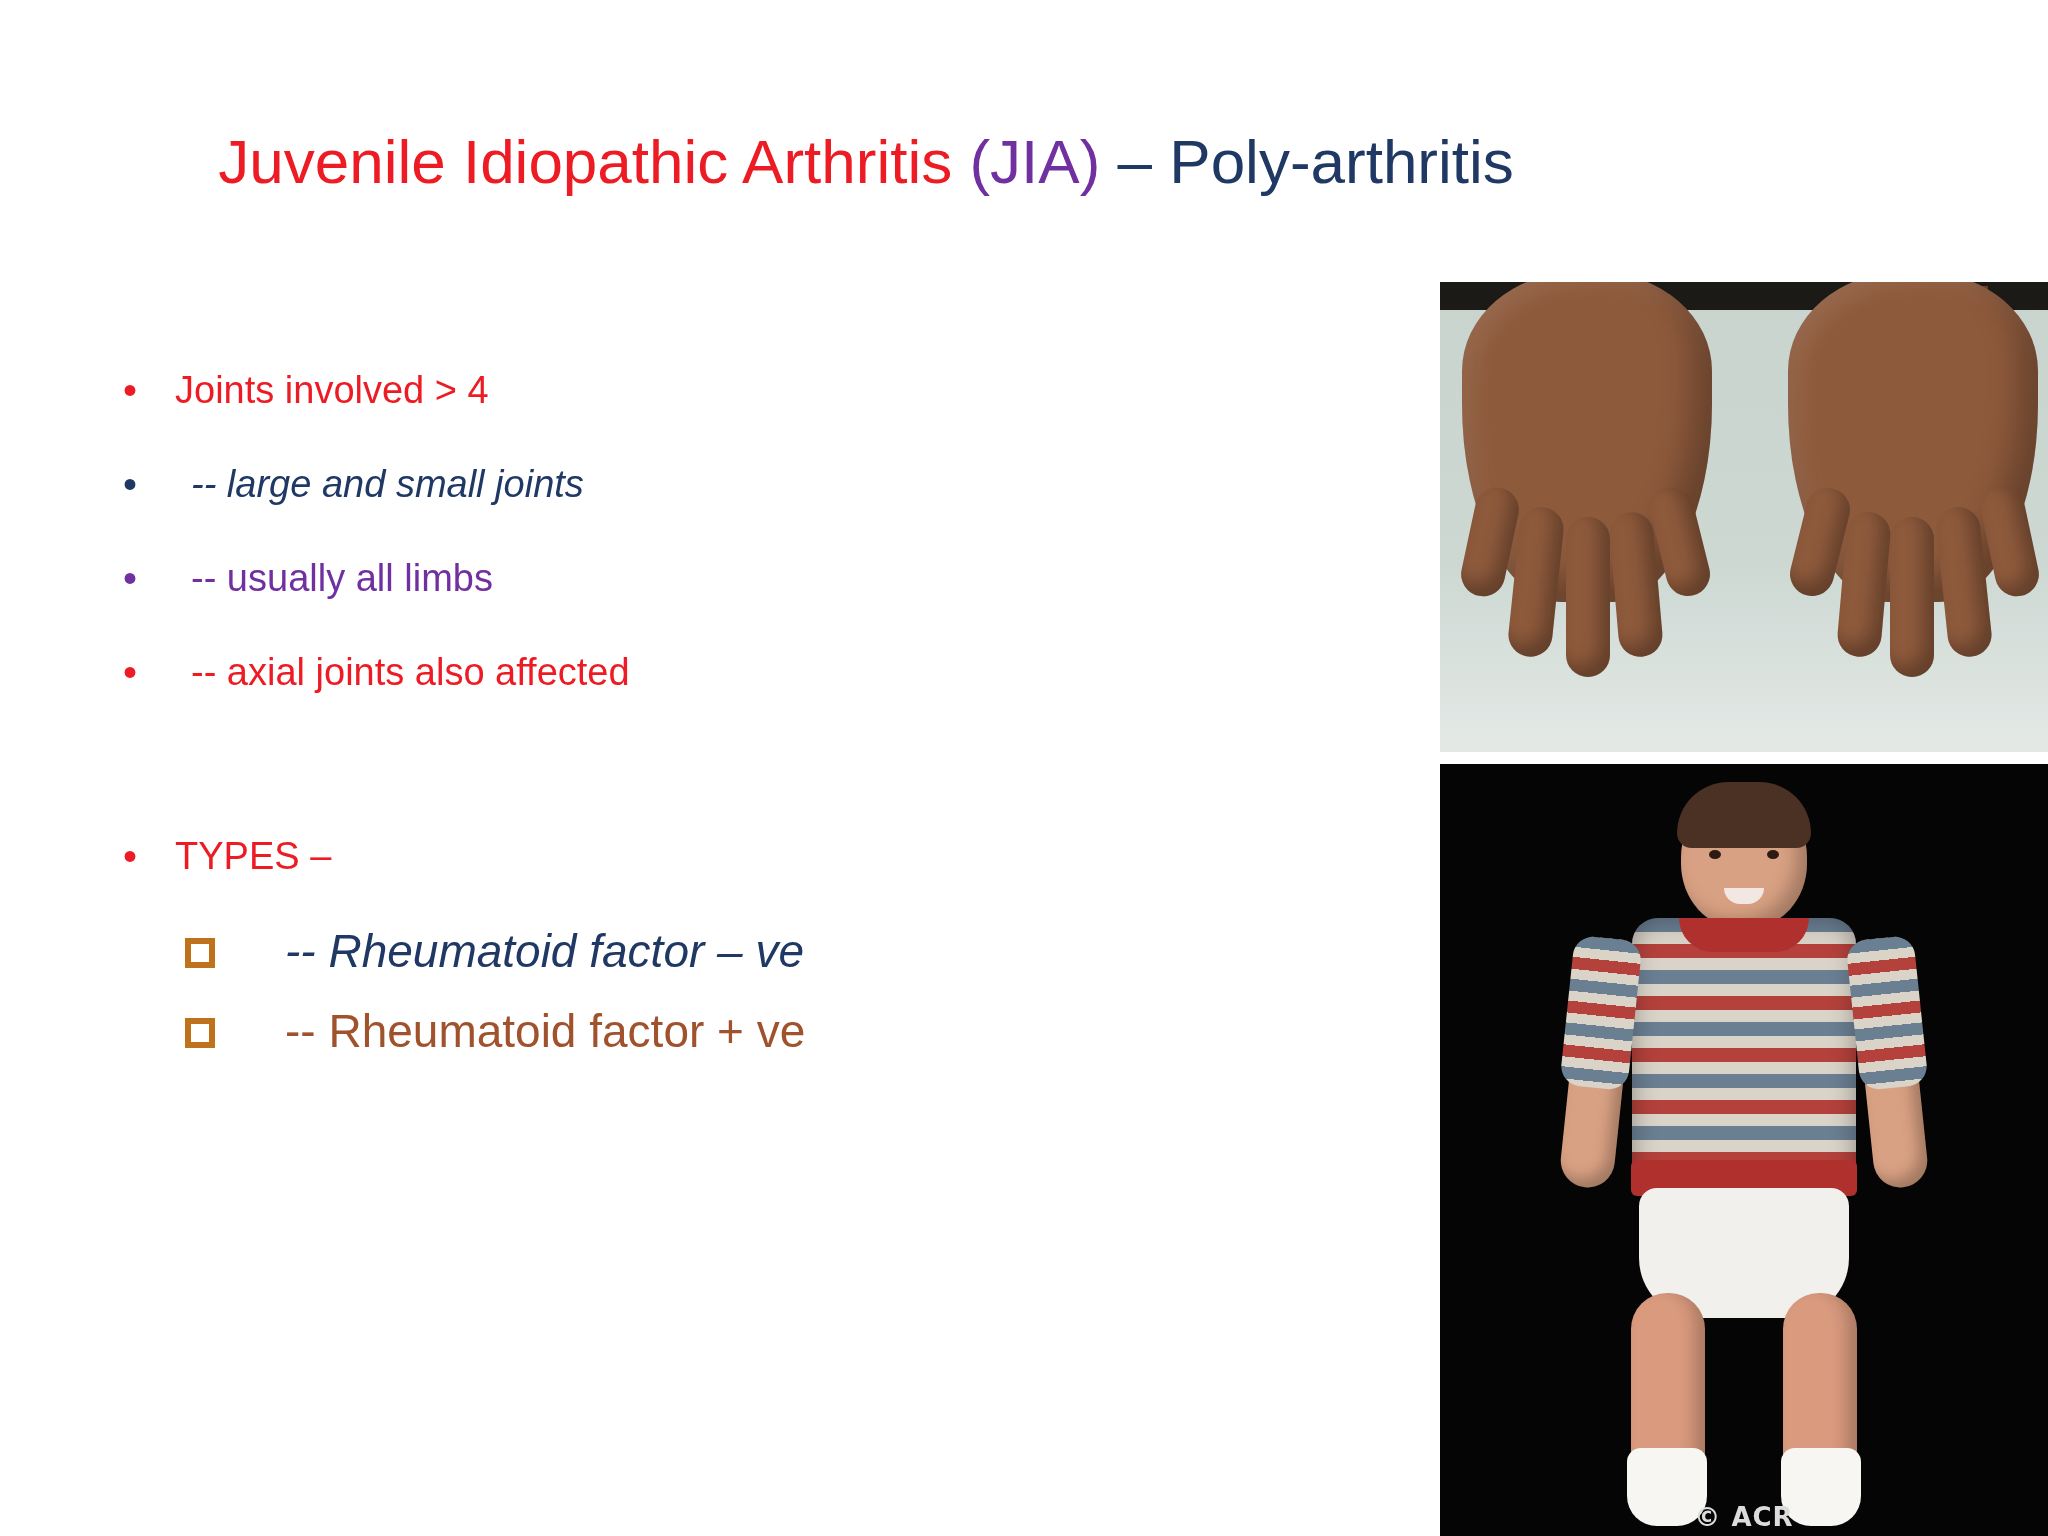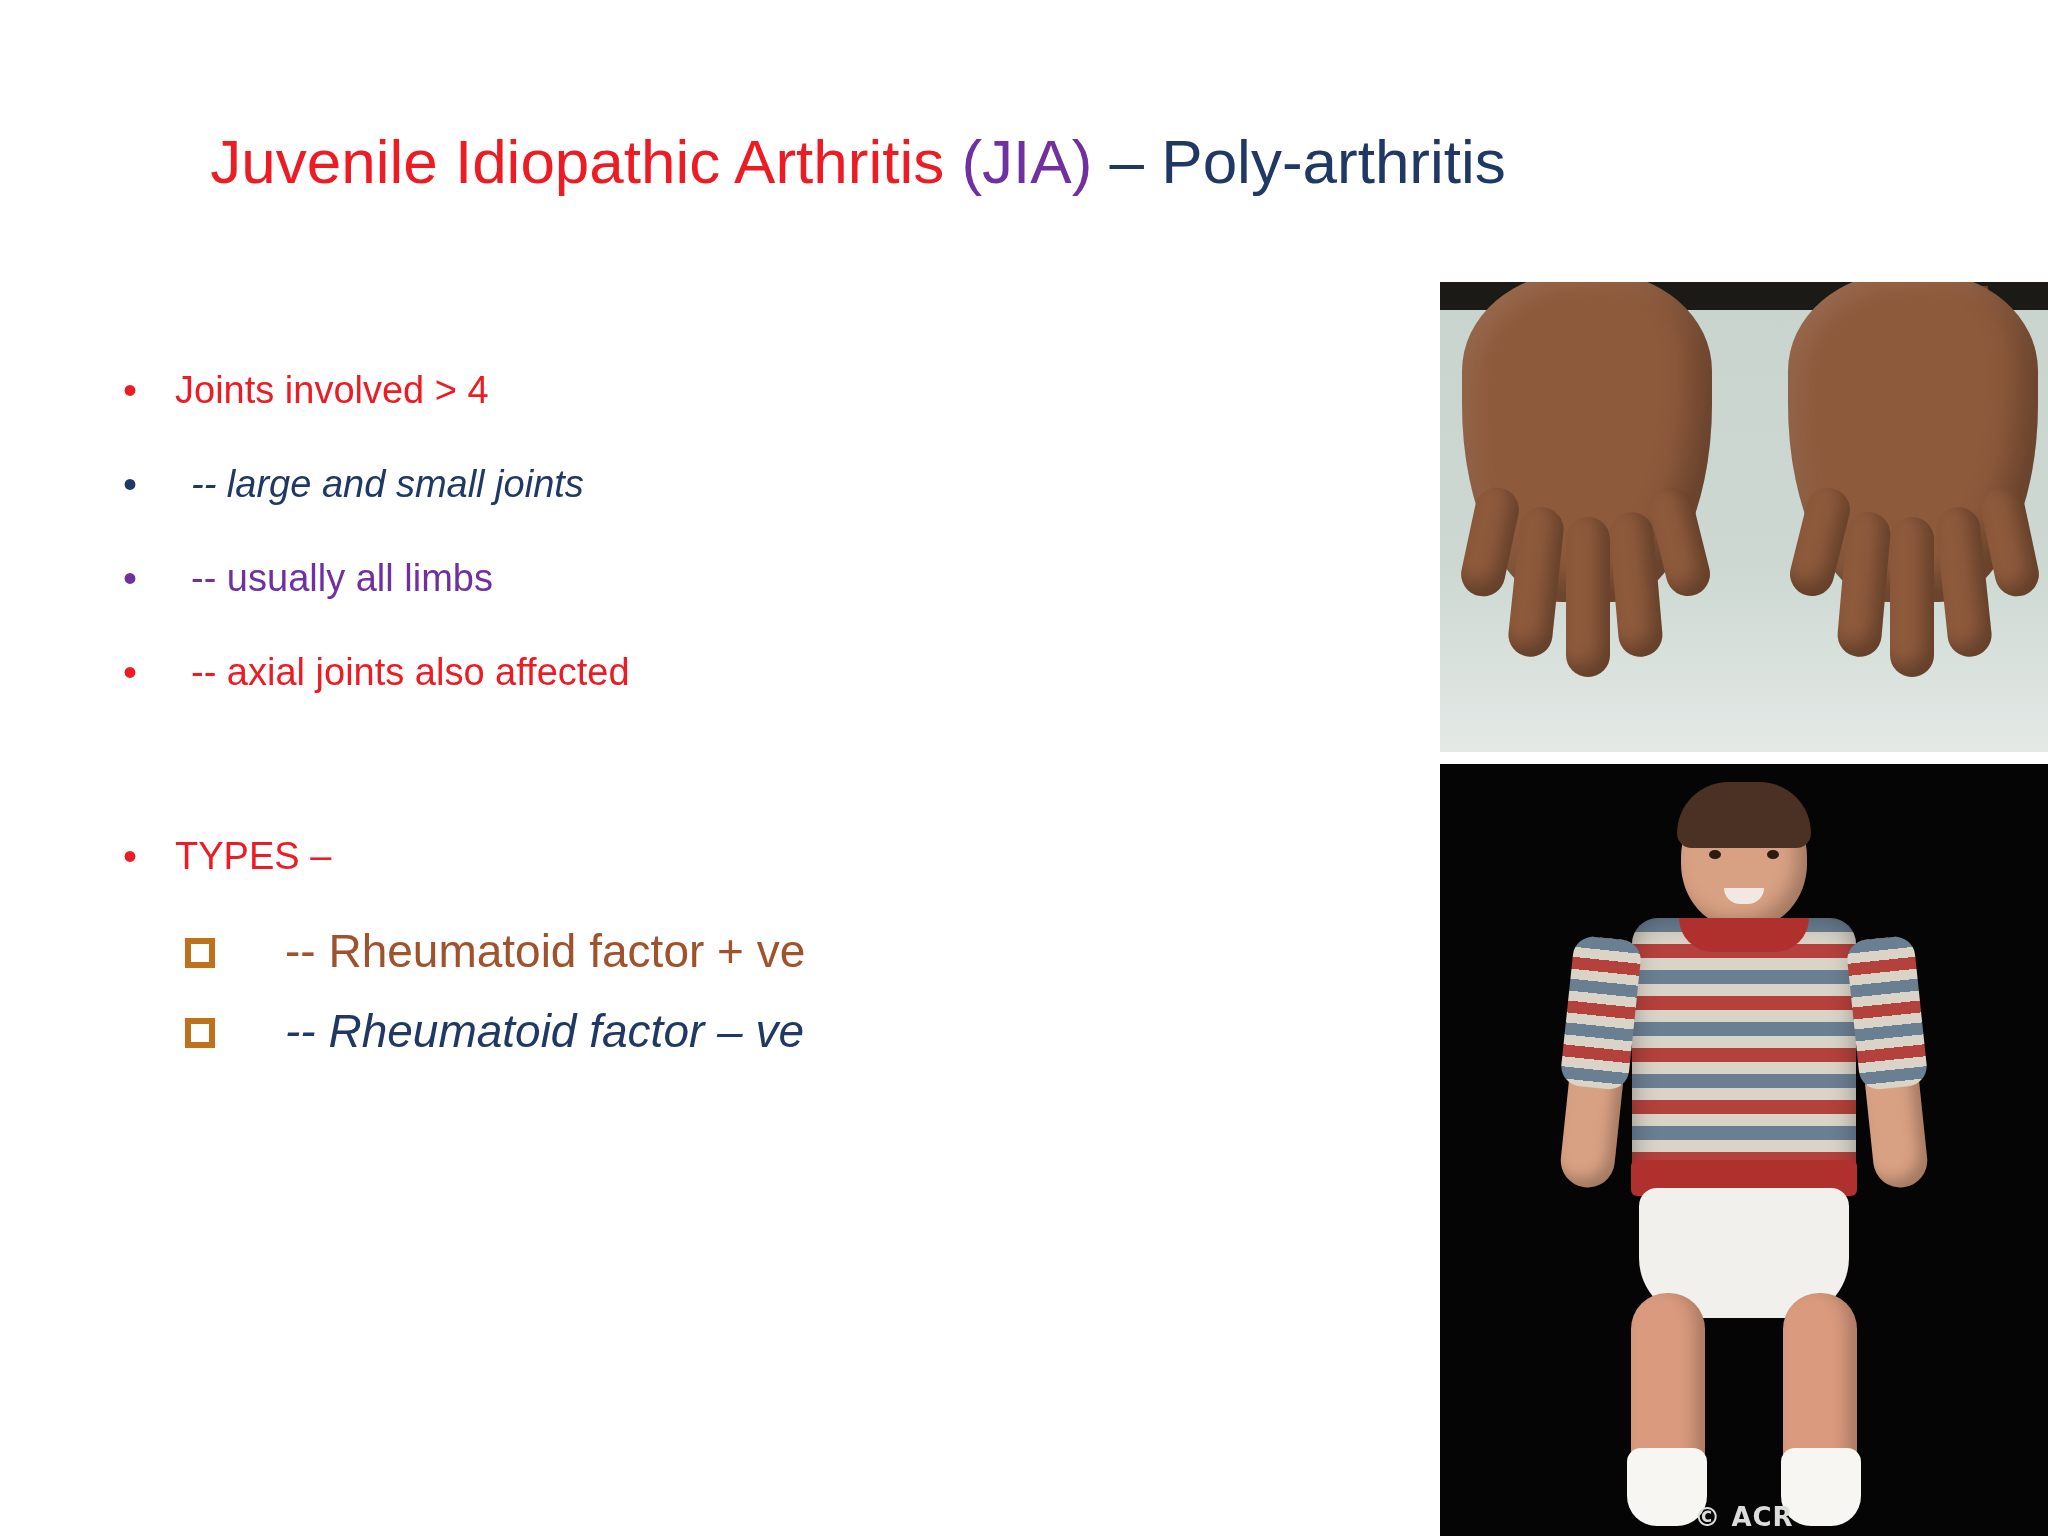--- a/index.html
+++ b/index.html
@@ -13,21 +13,21 @@
   .slide {
     position: relative;
     width: 2048px;
     height: 1536px;
     background: #ffffff;
   }
 
   
   .title {
     position: absolute;
-    left: 4px;
+    left: 12px;
     top: 128px;
     width: 1708px;
     text-align: center;
     font-size: 62px;
     line-height: 1.1;
     white-space: nowrap;
     font-weight: 400;
   }
   .title .t-red   { color: #ed1c24; }
   .title .t-purple{ color: #7030a0; }
@@ -278,26 +278,26 @@
 
     <div class="gap-block"></div>
 
     <div class="bullet-row">
       <span class="bullet-dot">•</span>
       <span class="bullet-text c-red">TYPES –</span>
     </div>
 
     <div class="sub-row">
       <span class="sq-marker"><span class="sq"></span></span>
-      <span class="sub-text c-brown">-- Rheumatoid factor + ve</span>
+      <span class="sub-text c-navy">-- Rheumatoid factor – ve</span>
     </div>
 
     <div class="sub-row">
       <span class="sq-marker"><span class="sq"></span></span>
-      <span class="sub-text c-navy">-- Rheumatoid factor – ve</span>
+      <span class="sub-text c-brown">-- Rheumatoid factor + ve</span>
     </div>
 
   </div>
 
   <div class="img-col">
 
     <div class="photo-hands">
       <div class="topband"></div>
       <div class="hand left">
         <div class="finger f1"></div>

